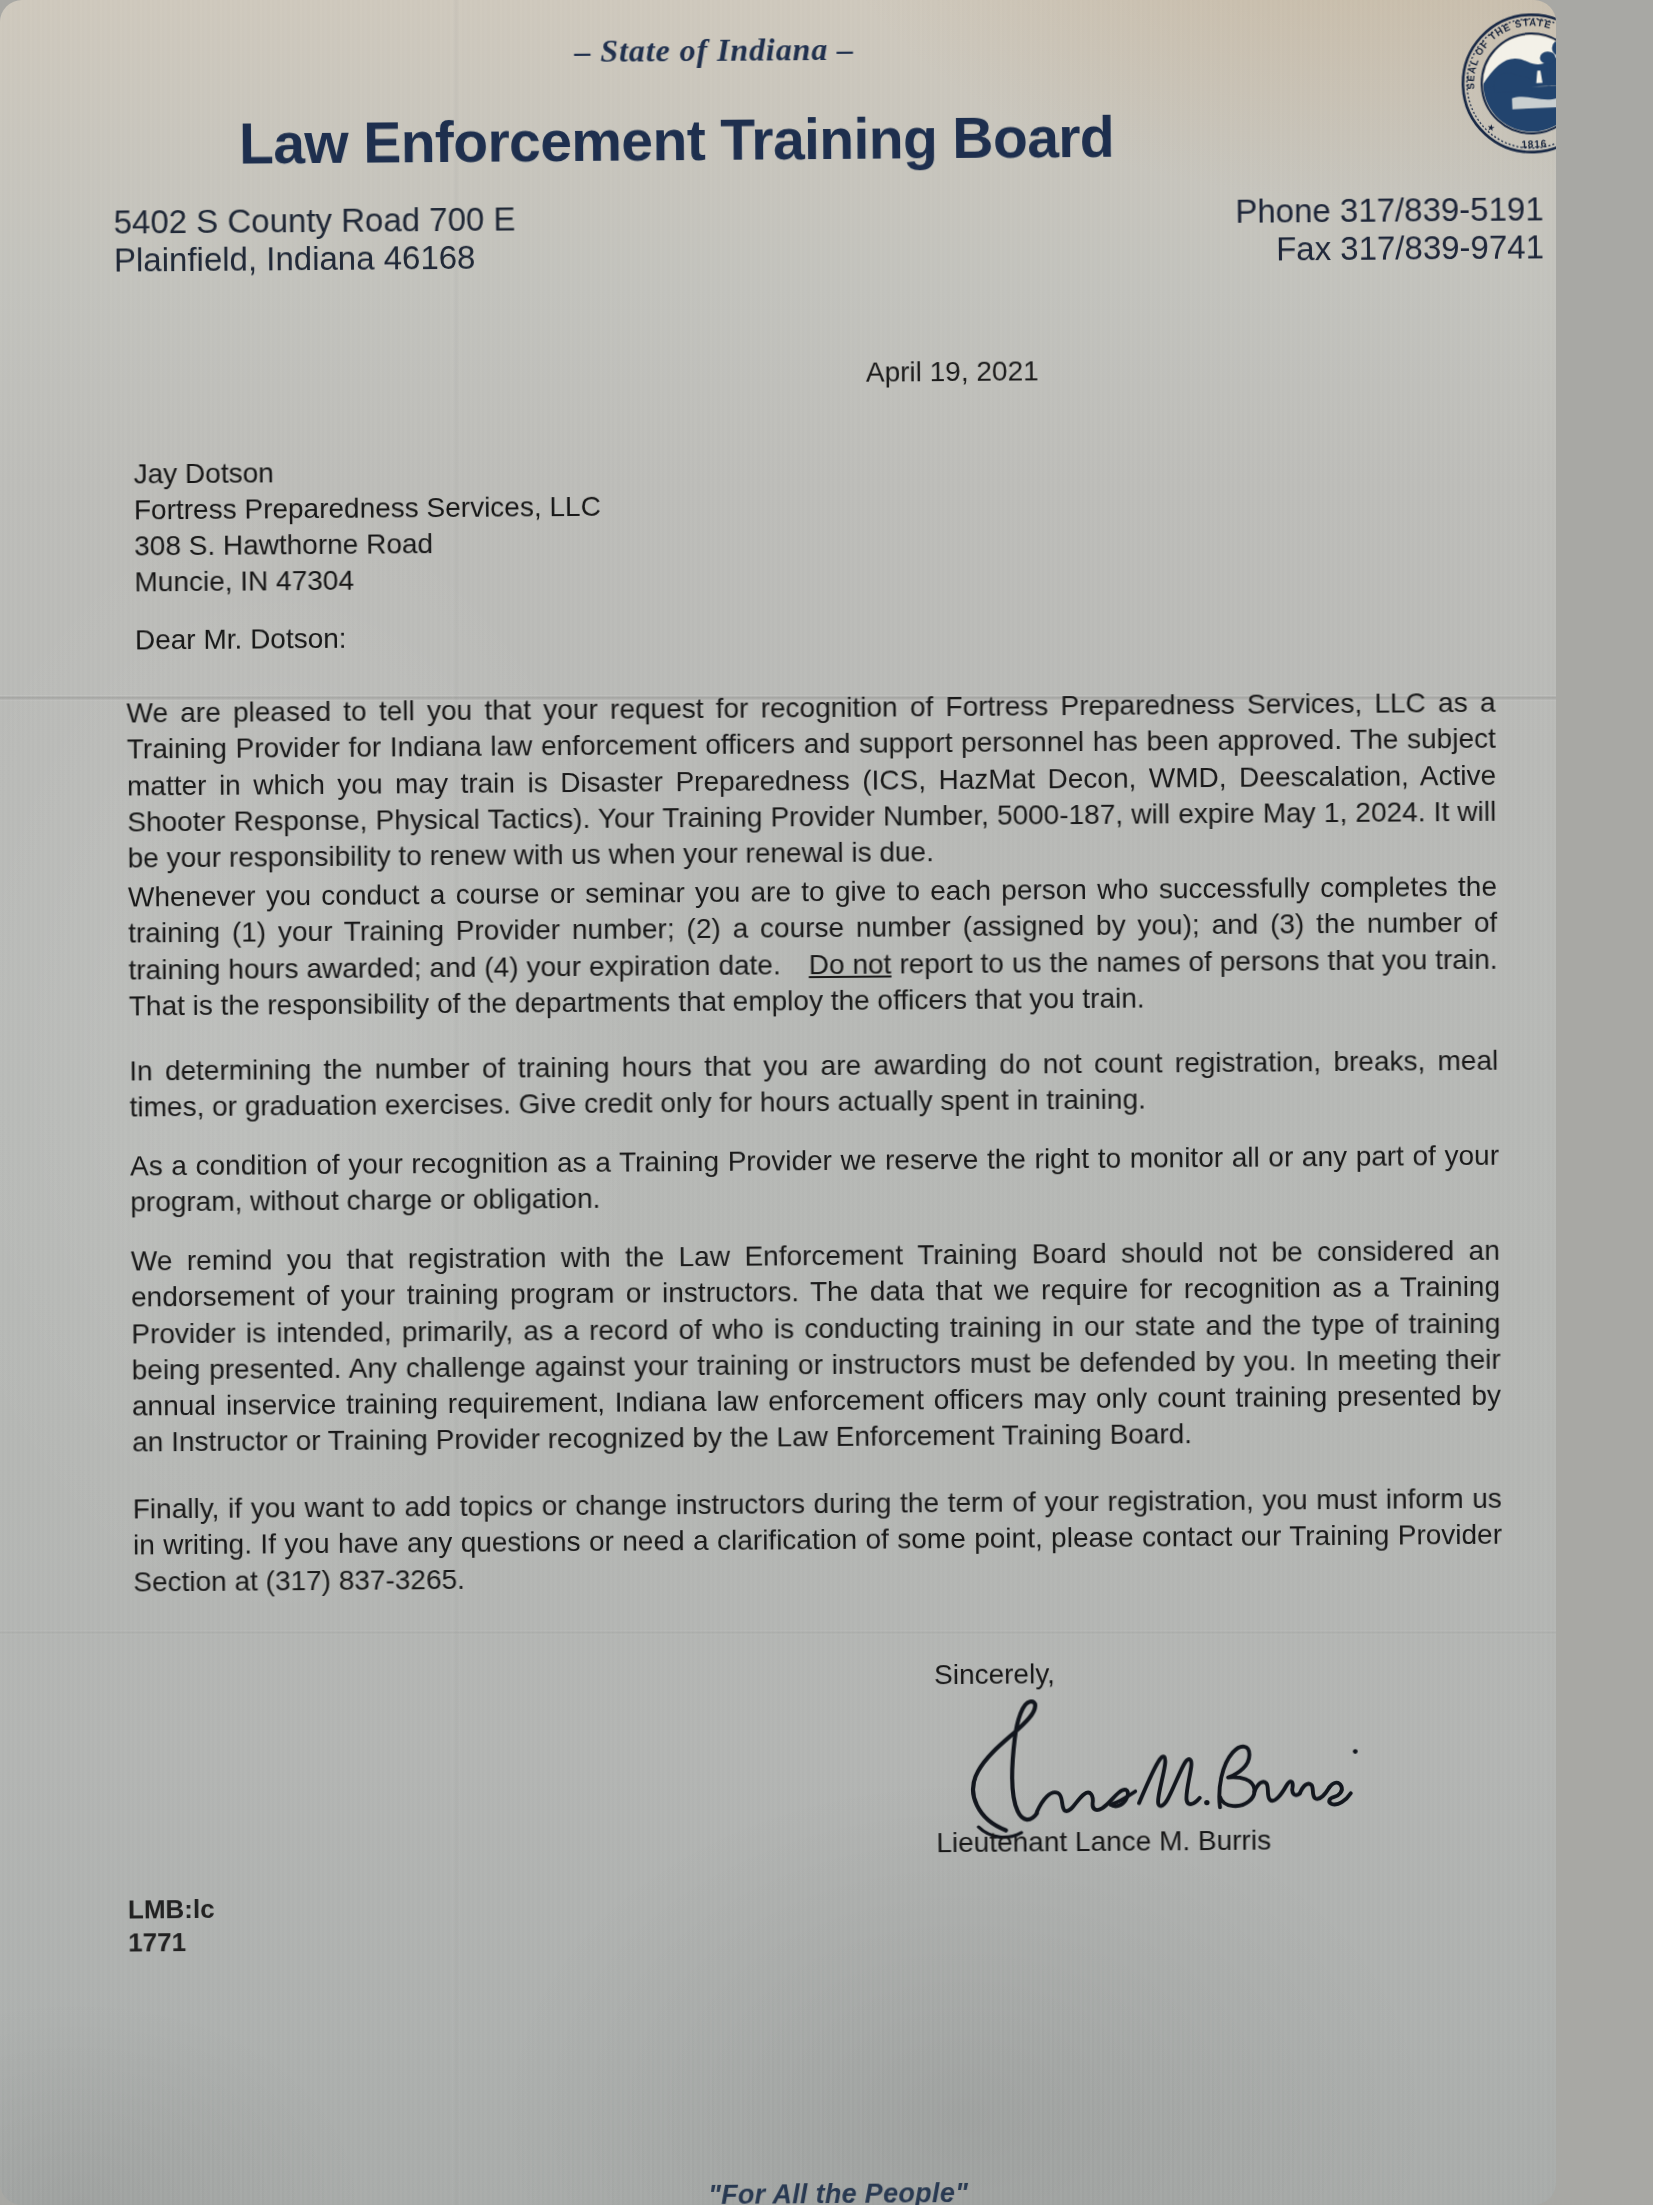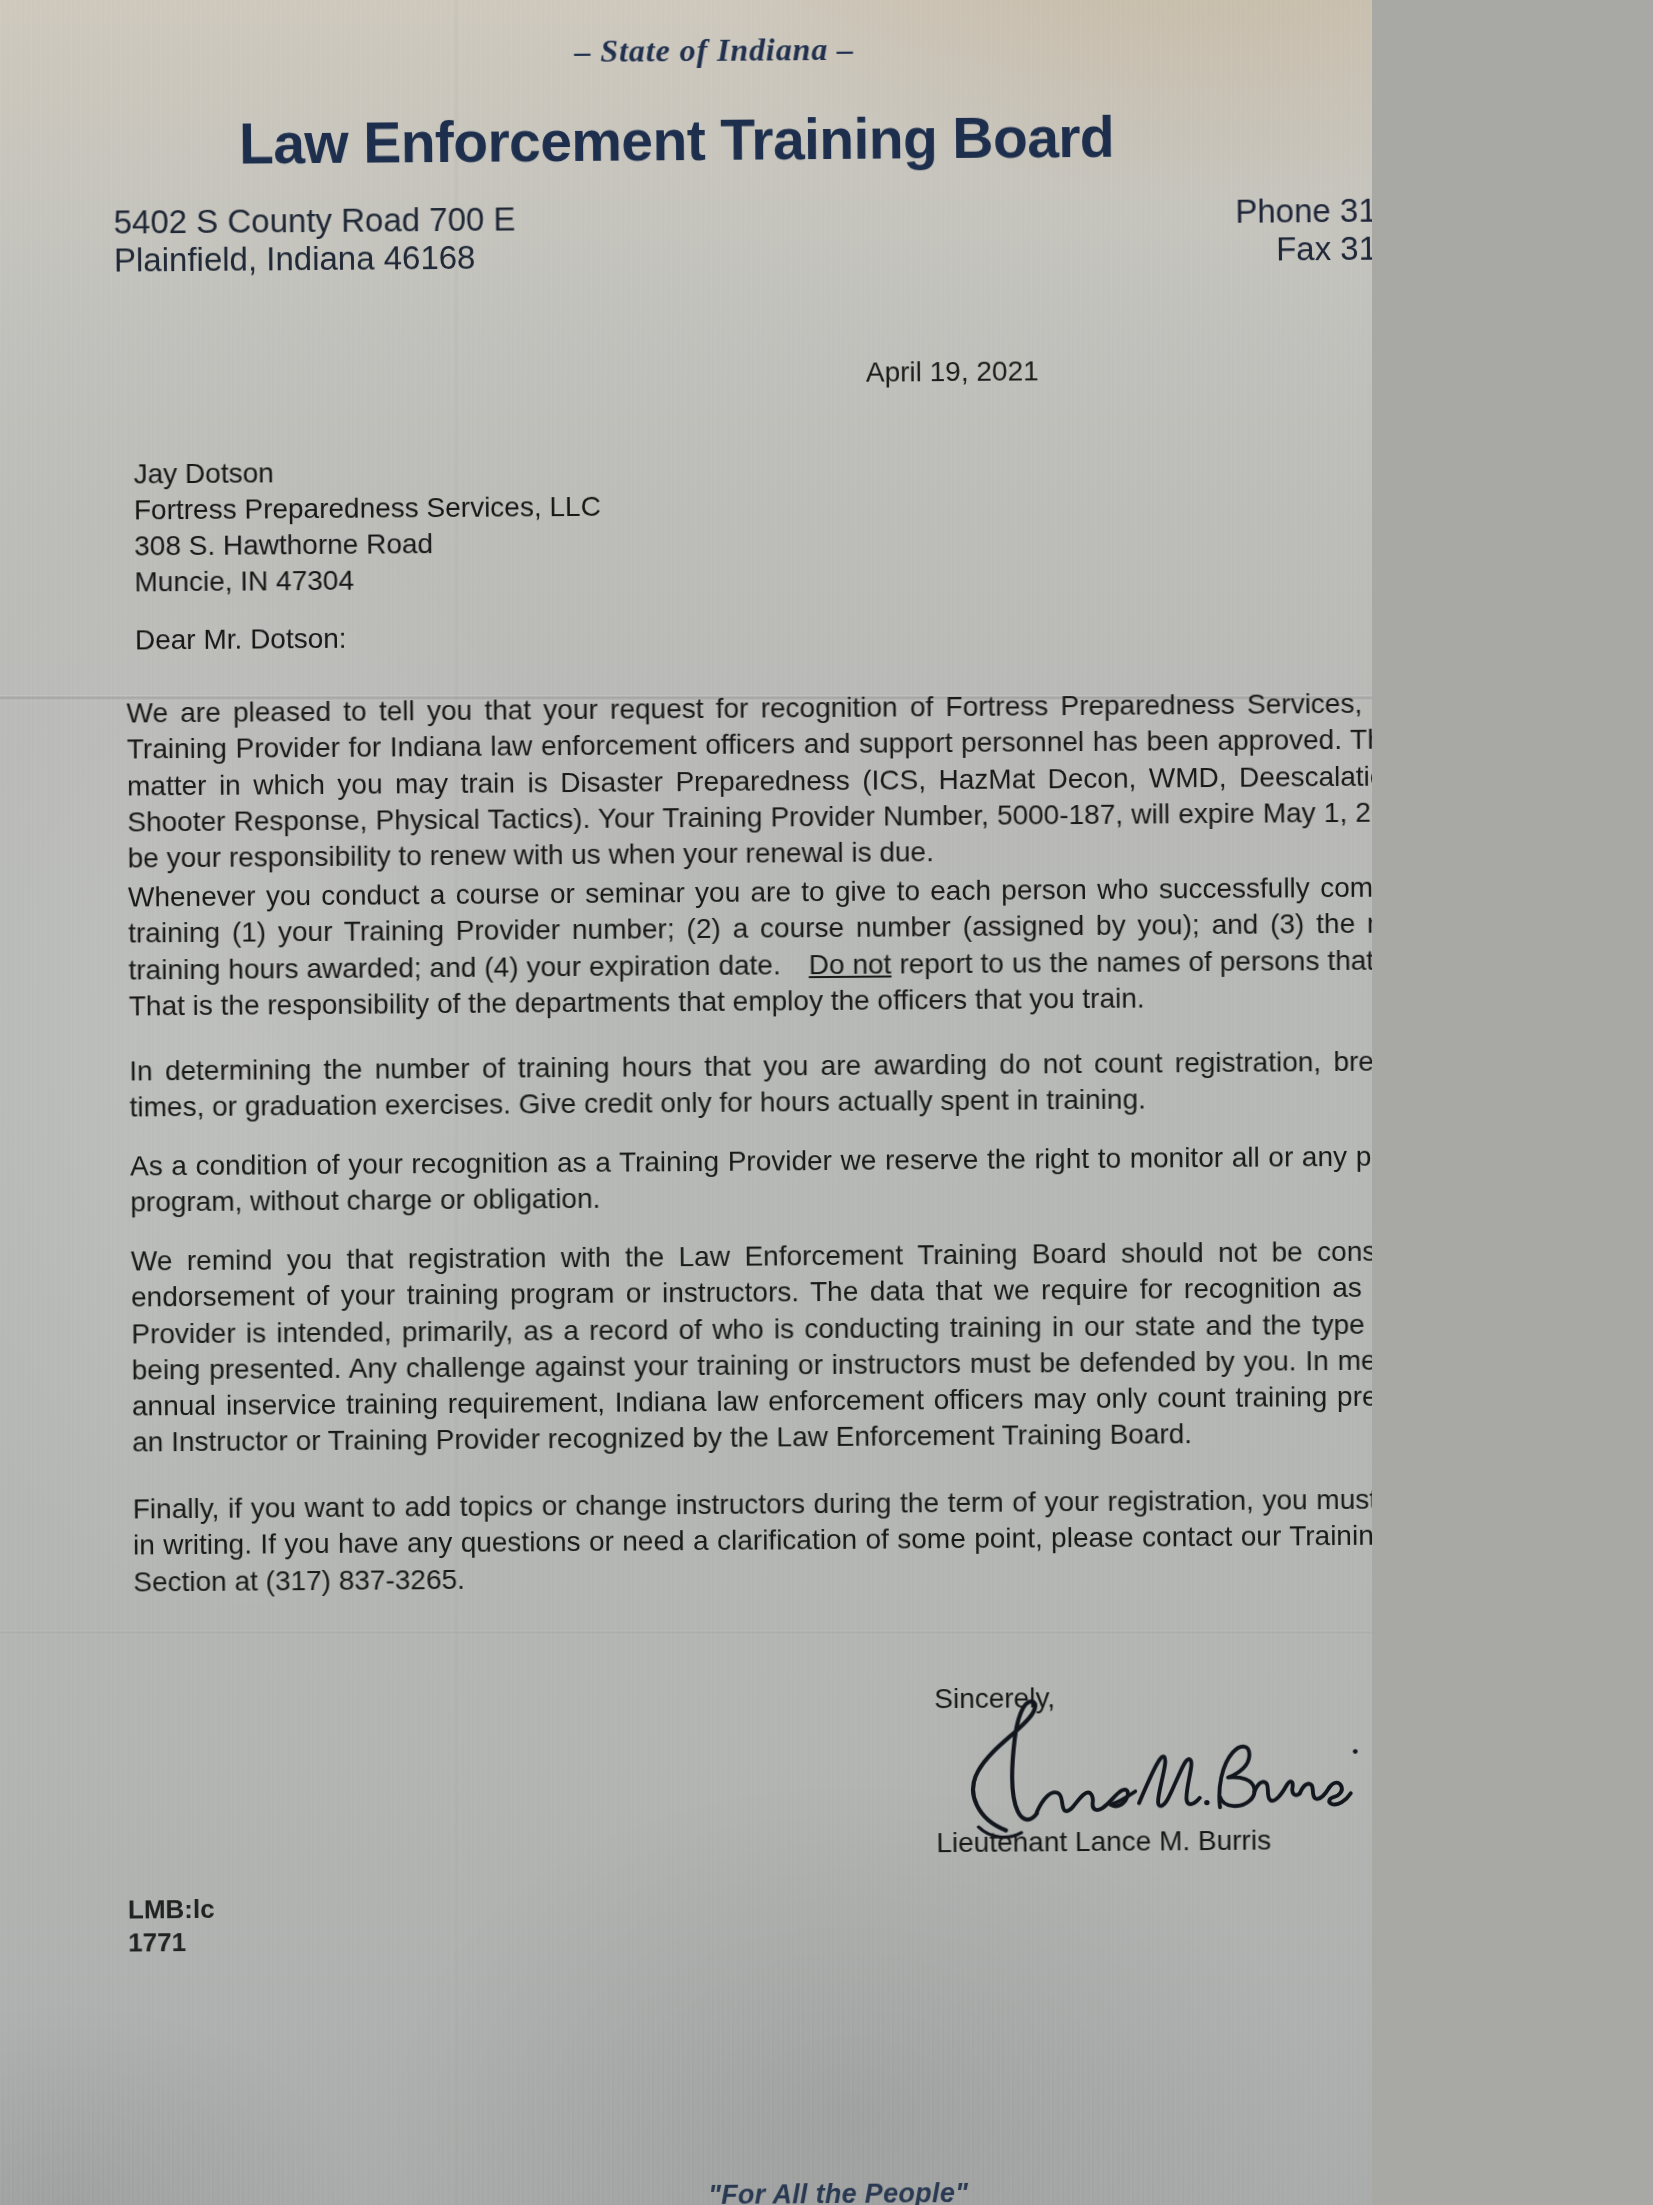--- a/index.html
+++ b/index.html
@@ -9,29 +9,30 @@
     width: 1654px;
     height: 2205px;
     overflow: hidden;
     font-family: "Liberation Sans", sans-serif;
     background: #a8a8a4;
   }
 
   
   #photo {
     position: relative;
-    width: 1372px;
+    width: 1556px;
     height: 2205px;
     overflow: hidden;
     background:
       
       radial-gradient(ellipse 893px 536px at 88% -6%, rgba(190,170,140,0.55) 0%, rgba(190,170,140,0.0) 62%),
       
       linear-gradient(180deg, #cfc9bd 0%, #c9c6bd 6%, #c3c3bd 13%, #bdbdb9 22%, #b9bab7 34%, #b7b9b6 50%, #b5b7b4 66%, #b3b5b3 80%, #aeb1af 92%, #a9acaa 100%),
       #b6b8b5;
+    border-radius: 22px;
   }
 
   
   #grain {
     position:absolute; inset:0;
     background:
       repeating-linear-gradient(90deg,
         rgba(255,255,255,0.030) 0px,
         rgba(255,255,255,0.030) 1.8px,
         rgba(0,0,0,0.022) 1.8px,
@@ -144,21 +145,21 @@
   .p3 { top:1048px; }
   .p4 { top:1143px; }
   .p5 { top:1238px; }
   .p6 { top:1486px; }
 
   u.dn { text-underline-offset:2.4px;margin-left:20px; }
 
   
   .closing {
     position:absolute; left:927px; top:1660px;
-    font-size:28px; color:#191919;margin-top:24px;
+    font-size:28px; color:#191919;
   }
   .sig {
     position:absolute; left:881px; top:1678px;
     width:488px; height:179px;
   }
   .sig svg { width:100%; height:100%; display:block; }
   .signame {
     position:absolute; left:928px; top:1828px;
     font-size:28px; color:#191919;
   }

